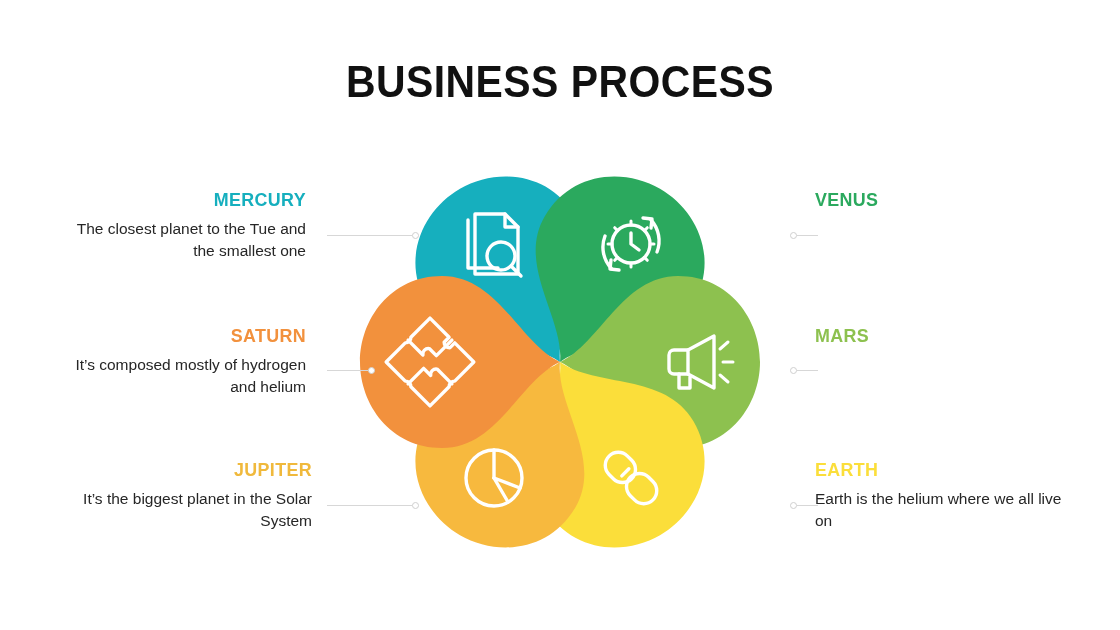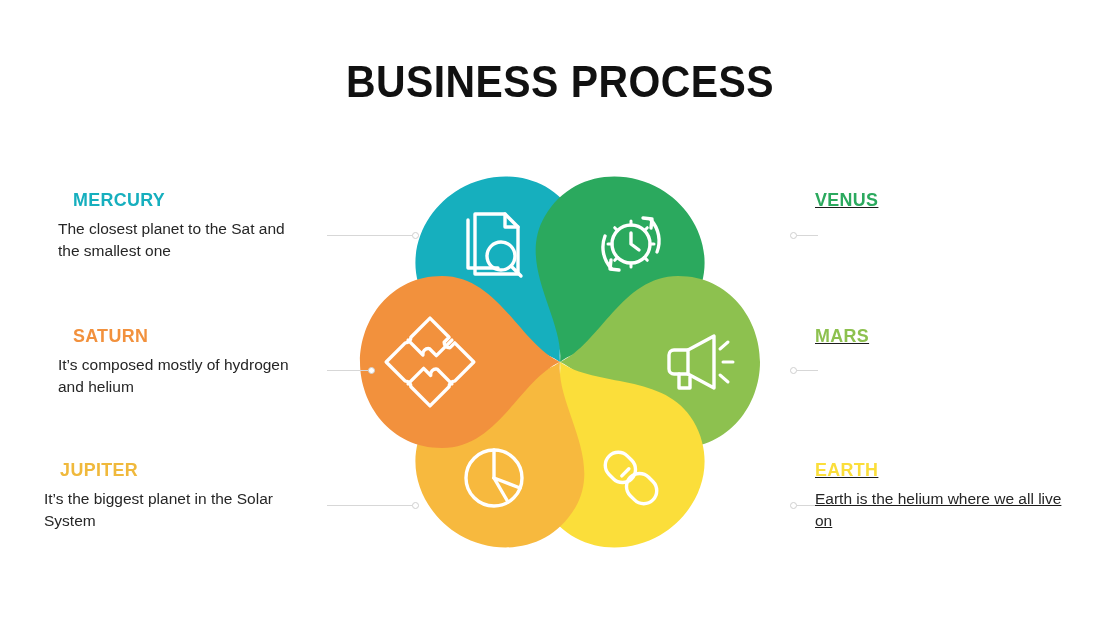--- a/index.html
+++ b/index.html
@@ -66,22 +66,22 @@
   .connector.left  .dot { order: 2; }
   .connector.left  .line { order: 1; }
   .connector.right .dot { order: 1; }
   .connector.right .line { order: 2; }
 
   
   .entry {
     position: absolute;
     width: 248px;
   }
-  .entry.left  { text-align: left; }
-  .entry.right { text-align: left; text-decoration: underline; }
+  .entry.left  { text-align: right; }
+  .entry.right { text-align: left; }
 
   .entry .label {
     font-family: "Liberation Sans Narrow", "Liberation Sans", sans-serif;
     font-size: 19px;
     font-weight: bold;
     letter-spacing: 0.4px;
     line-height: 1.1;
     margin-bottom: 7px;
     transform: scaleX(0.94);
   }
@@ -217,21 +217,21 @@
   <span class="line"></span>
   <span class="dot"></span>
 </div>
 <div class="connector right" style="left:790px; top:500px; width:28px;">
   <span class="dot"></span>
   <span class="line"></span>
 </div>
 
 <div class="entry left" style="left:58px; top:190px;">
   <div class="label" style="color:#16AFBE;">MERCURY</div>
-  <div class="desc">The closest planet to the Sat and the smallest one</div>
+  <div class="desc">The closest planet to the Tue and the smallest one</div>
 </div>
 
 <div class="entry right" style="left:815px; top:190px; width:255px;">
   <div class="label" style="color:#2BA95E;">VENUS</div>
 </div>
 
 <div class="entry left" style="left:58px; top:326px;">
   <div class="label" style="color:#F2913D;">SATURN</div>
   <div class="desc">It’s composed mostly of hydrogen and helium</div>
 </div>

